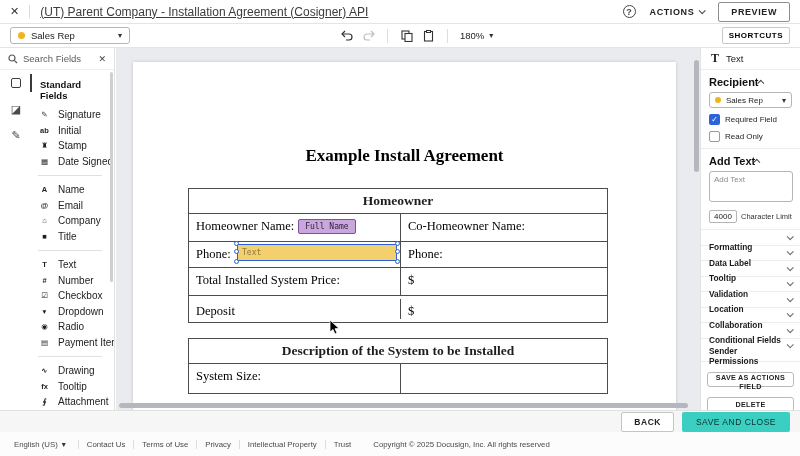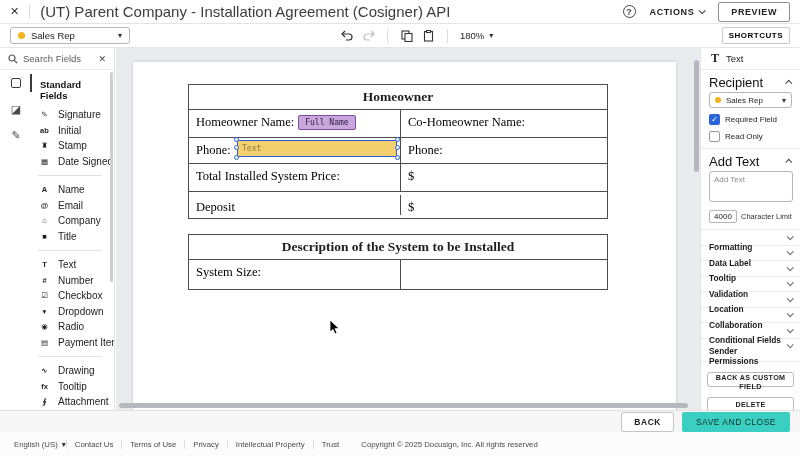--- a/index.html
+++ b/index.html
@@ -5,21 +5,21 @@
   * { margin:0; padding:0; box-sizing:border-box; }
   html,body { width:800px; height:456px; overflow:hidden; }
   body { font-family:"Liberation Sans","DejaVu Sans",sans-serif; background:#fff; color:#1e1e1e; }
   .app { position:relative; width:800px; height:456px; background:#fff; }
 
   
   .top-header { position:absolute; top:0; left:0; right:0; height:24px; background:#fff;
     border-bottom:1px solid #e4e4e4; display:flex; align-items:center; padding:0 10px; }
   .close-x { font-size:11px; color:#333; cursor:pointer; margin-right:10px; }
   .vdiv { width:1px; height:13px; background:#d9d9d9; margin-right:10px; }
-  .doc-title { font-size:15px; color:#3c3c3c; }
+  .doc-title { font-size:12px; color:#3c3c3c;text-decoration:underline; }
   .top-right { margin-left:auto; display:flex; align-items:center; gap:14px; }
   .help-circ { width:13px; height:13px; border:1.2px solid #444; border-radius:50%;
     font-size:9px; font-weight:bold; color:#444; display:flex; align-items:center; justify-content:center; }
   .actions-btn { font-size:9px; font-weight:bold; letter-spacing:.6px; color:#222;
     display:flex; align-items:center; gap:5px; cursor:pointer; }
   .chev { width:5px; height:5px; border-right:1.3px solid #444; border-bottom:1.3px solid #444;
     display:inline-block; }
   .chev.down { transform:rotate(45deg) translateY(-1px); }
   .chev.up { transform:rotate(-135deg) translateY(-1px); }
   .btn-outline { background:#fff; border:1px solid #8f8f8f; border-radius:2px; font-size:9px;
@@ -92,21 +92,21 @@
   .hscroll { position:absolute; left:3px; right:12px; bottom:2px; height:5px; background:#b4b8be; border-radius:3px; }
   .mouse-cursor { position:absolute; left:213px; top:272px; }
 
   
   .props { position:absolute; top:48px; right:0; width:100px; bottom:46px; background:#fff;
     border-left:1px solid #e2e2e2; overflow:hidden; }
   .p-head { height:22px; display:flex; align-items:center; gap:7px; padding:0 10px; border-bottom:1px solid #ededed; }
   .p-ticon { font-family:"Liberation Serif",serif; font-size:12px; font-weight:bold; color:#222; }
   .p-head .t { font-size:9.5px; color:#222; }
   .p-sec { padding:5px 8px 0 8px; }
-  .p-sec-h { display:flex; align-items:center; justify-content:space-between; font-size:13px; font-weight:normal;
+  .p-sec-h { display:flex; align-items:center; justify-content:flex-start; font-size:11px; font-weight:bold;
     color:#111; height:14px; cursor:pointer; }
   .mini-dd { display:flex; align-items:center; gap:5px; border:1px solid #b5b5b5; border-radius:3px;
     height:16px; padding:0 5px; margin:3px 0 6px 0; cursor:pointer; }
   .mini-dd .dot { width:6px; height:6px; }
   .mini-dd .lbl { font-size:8px; color:#222; flex:1; }
   .cb-row { display:flex; align-items:center; gap:5px; margin-bottom:6px; cursor:pointer; }
   .cb { width:11px; height:11px; border-radius:2px; flex:none; display:flex; align-items:center; justify-content:center; }
   .cb.on { background:#2B63D9; color:#fff; font-size:8px; }
   .cb.off { background:#fff; border:1px solid #9a9a9a; }
   .cb-lbl { font-size:8px; color:#222; }
@@ -129,21 +129,21 @@
 
   
   .action-bar { position:absolute; left:0; right:0; bottom:24px; height:22px; background:#F6F6F7;
     border-top:1px solid #e2e2e2; display:flex; align-items:center; justify-content:flex-end; gap:8px; padding-right:10px; }
   .back-btn { background:#fff; border:1px solid #c4c4c4; border-radius:2px; font-size:8.5px; font-weight:bold;
     letter-spacing:.5px; padding:4px 12px; color:#222; cursor:pointer; }
   .save-btn { border:none; border-radius:2px; font-size:8.5px; font-weight:normal; letter-spacing:.5px;
     padding:5px 14px; color:#0e2e2b; cursor:pointer; }
   .footer { position:absolute; left:0; right:0; bottom:0; height:24px; background:#fcfcfc;
     display:flex; align-items:center; padding-left:14px; font-size:7.8px; color:#4a4a4a; }
-  .lang { display:flex; align-items:center; gap:4px; cursor:pointer; }
+  .lang { display:flex; align-items:center; gap:4px; cursor:pointer; margin-right:12px; }
   .f-link { padding:0 8px; border-left:1px solid #ddd; cursor:pointer; white-space:nowrap; }
   .f-link:first-of-type { border-left:none; }
   .copyright { margin-left:14px; color:#4a4a4a; }
 </style>
 </head>
 <body>
 
 <div class="app">
 
   <div class="top-header">
@@ -296,20 +296,21 @@
       <div class="f-item">
           <span class="f-ico">∮</span>
           <span class="f-lbl">Attachment</span>
         </div>
     </div>
     <div class="side-scroll"></div>
   </div>
 
   <div class="canvas">
     <div class="page doc-serif">
+      <div class="page-title doc-serif">Example Install Agreement</div>
 
       <div class="dtable">
         <div class="trow th-row">Homeowner</div>
         <div class="trow r-name">
           <div class="cell cl">
             <span>Homeowner Name:</span><span class="chip-purple">Full Name</span>
           </div>
           <div class="cell cr">Co-Homeowner Name:</div>
         </div>
         <div class="trow r-phone">
@@ -421,21 +422,21 @@
     <div class="acc-row">
         <span class="al">Conditional Fields</span>
         <span class="chev down"></span>
       </div>
     <div class="acc-row">
         <span class="al">Sender Permissions</span>
         <span class="chev down"></span>
       </div>
 
     <div class="p-btns">
-      <button class="p-btn">BACK AS CUSTOM FIELD</button>
+      <button class="p-btn">SAVE AS ACTIONS FIELD</button>
       <button class="p-btn">DELETE</button>
     </div>
   </div>
 
   <div class="action-bar">
     <button class="back-btn">BACK</button>
     <button class="save-btn" style="background:#3BCFC1">SAVE AND CLOSE</button>
   </div>
 
   <div class="footer">

